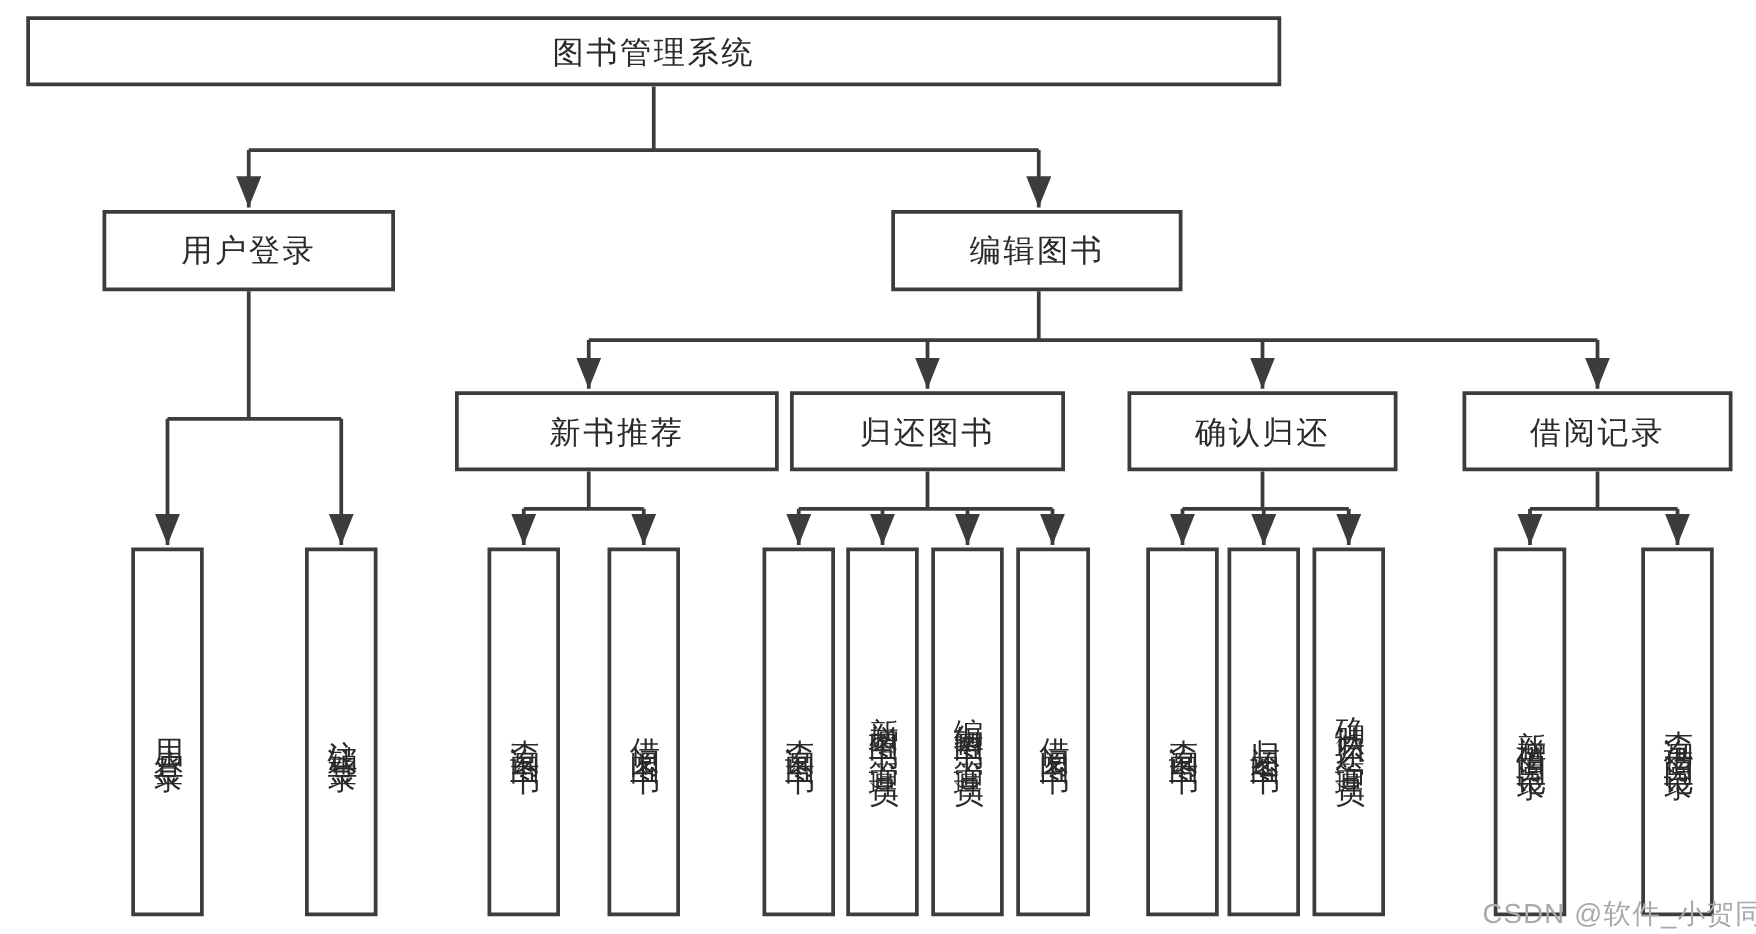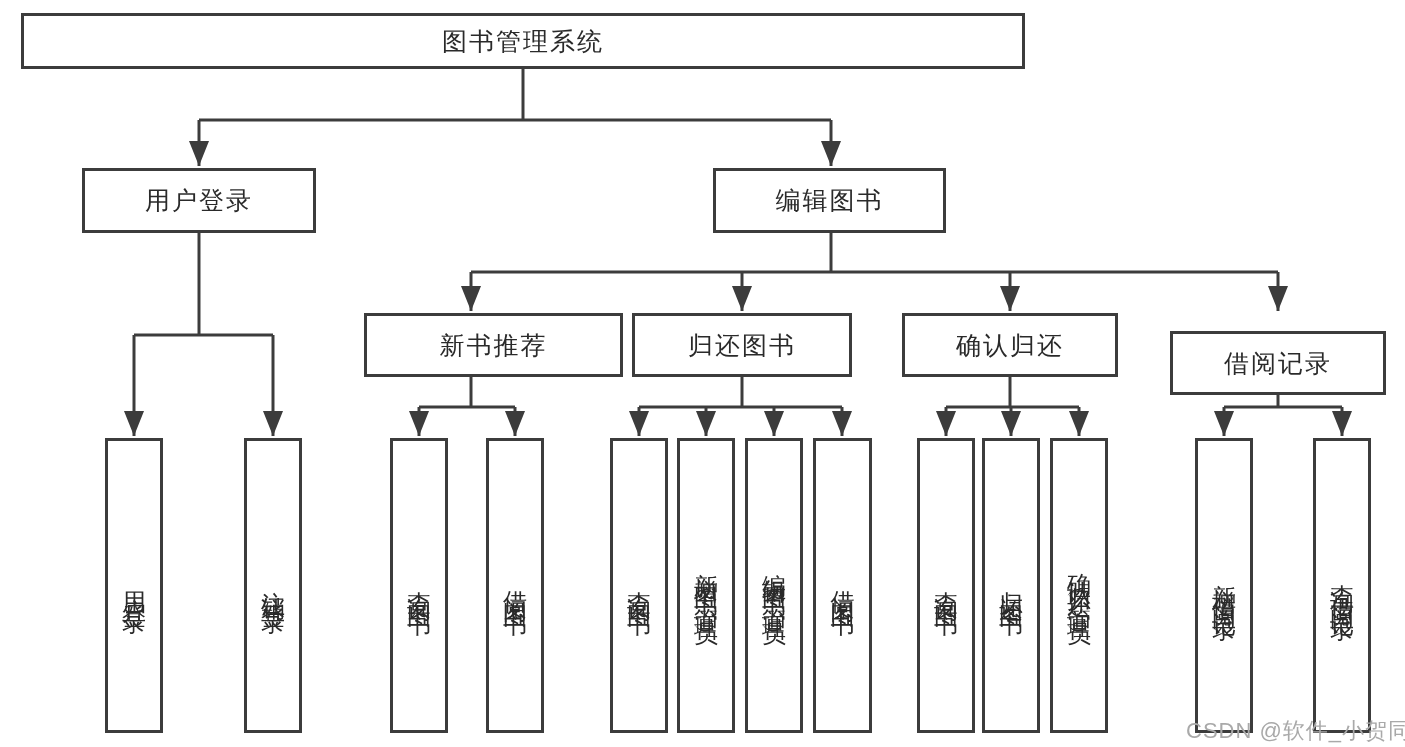--- a/index.html
+++ b/index.html
@@ -98,21 +98,21 @@
 
   <div class="box" style="left:364px;top:313px;width:259px;height:64px">
     <span>新书推荐</span>
   </div>
   <div class="box" style="left:632px;top:313px;width:220px;height:64px">
     <span>归还图书</span>
   </div>
   <div class="box" style="left:902px;top:313px;width:216px;height:64px">
     <span>确认归还</span>
   </div>
-  <div class="box" style="left:1170px;top:331px;width:216px;height:64px">
+  <div class="box" style="left:1170px;top:313px;width:216px;height:64px">
     <span>借阅记录</span>
   </div>
 
   <div class="box leaf" style="left:105px;top:438px;width:58px;height:295px">
     <span class="vtext">用户登录</span>
   </div>
   <div class="box leaf" style="left:244px;top:438px;width:58px;height:295px">
     <span class="vtext">注销登录</span>
   </div>
 

